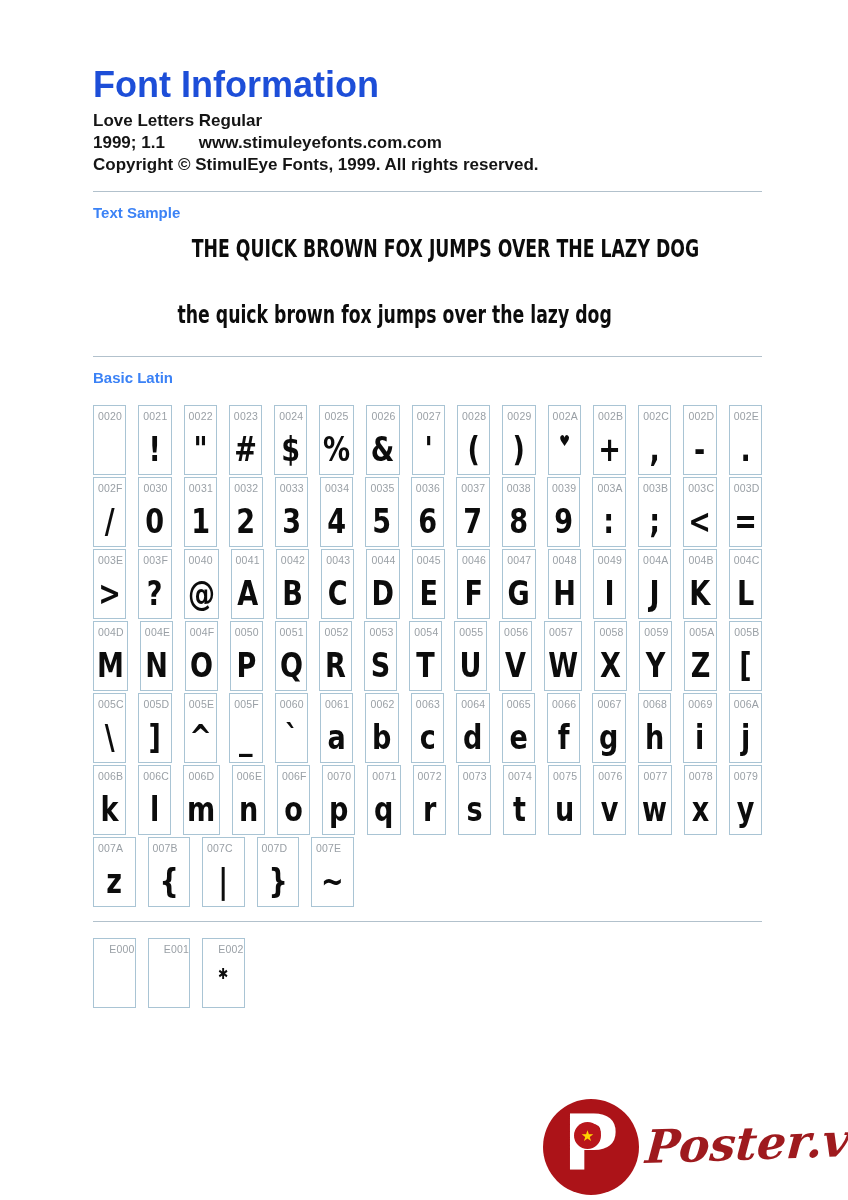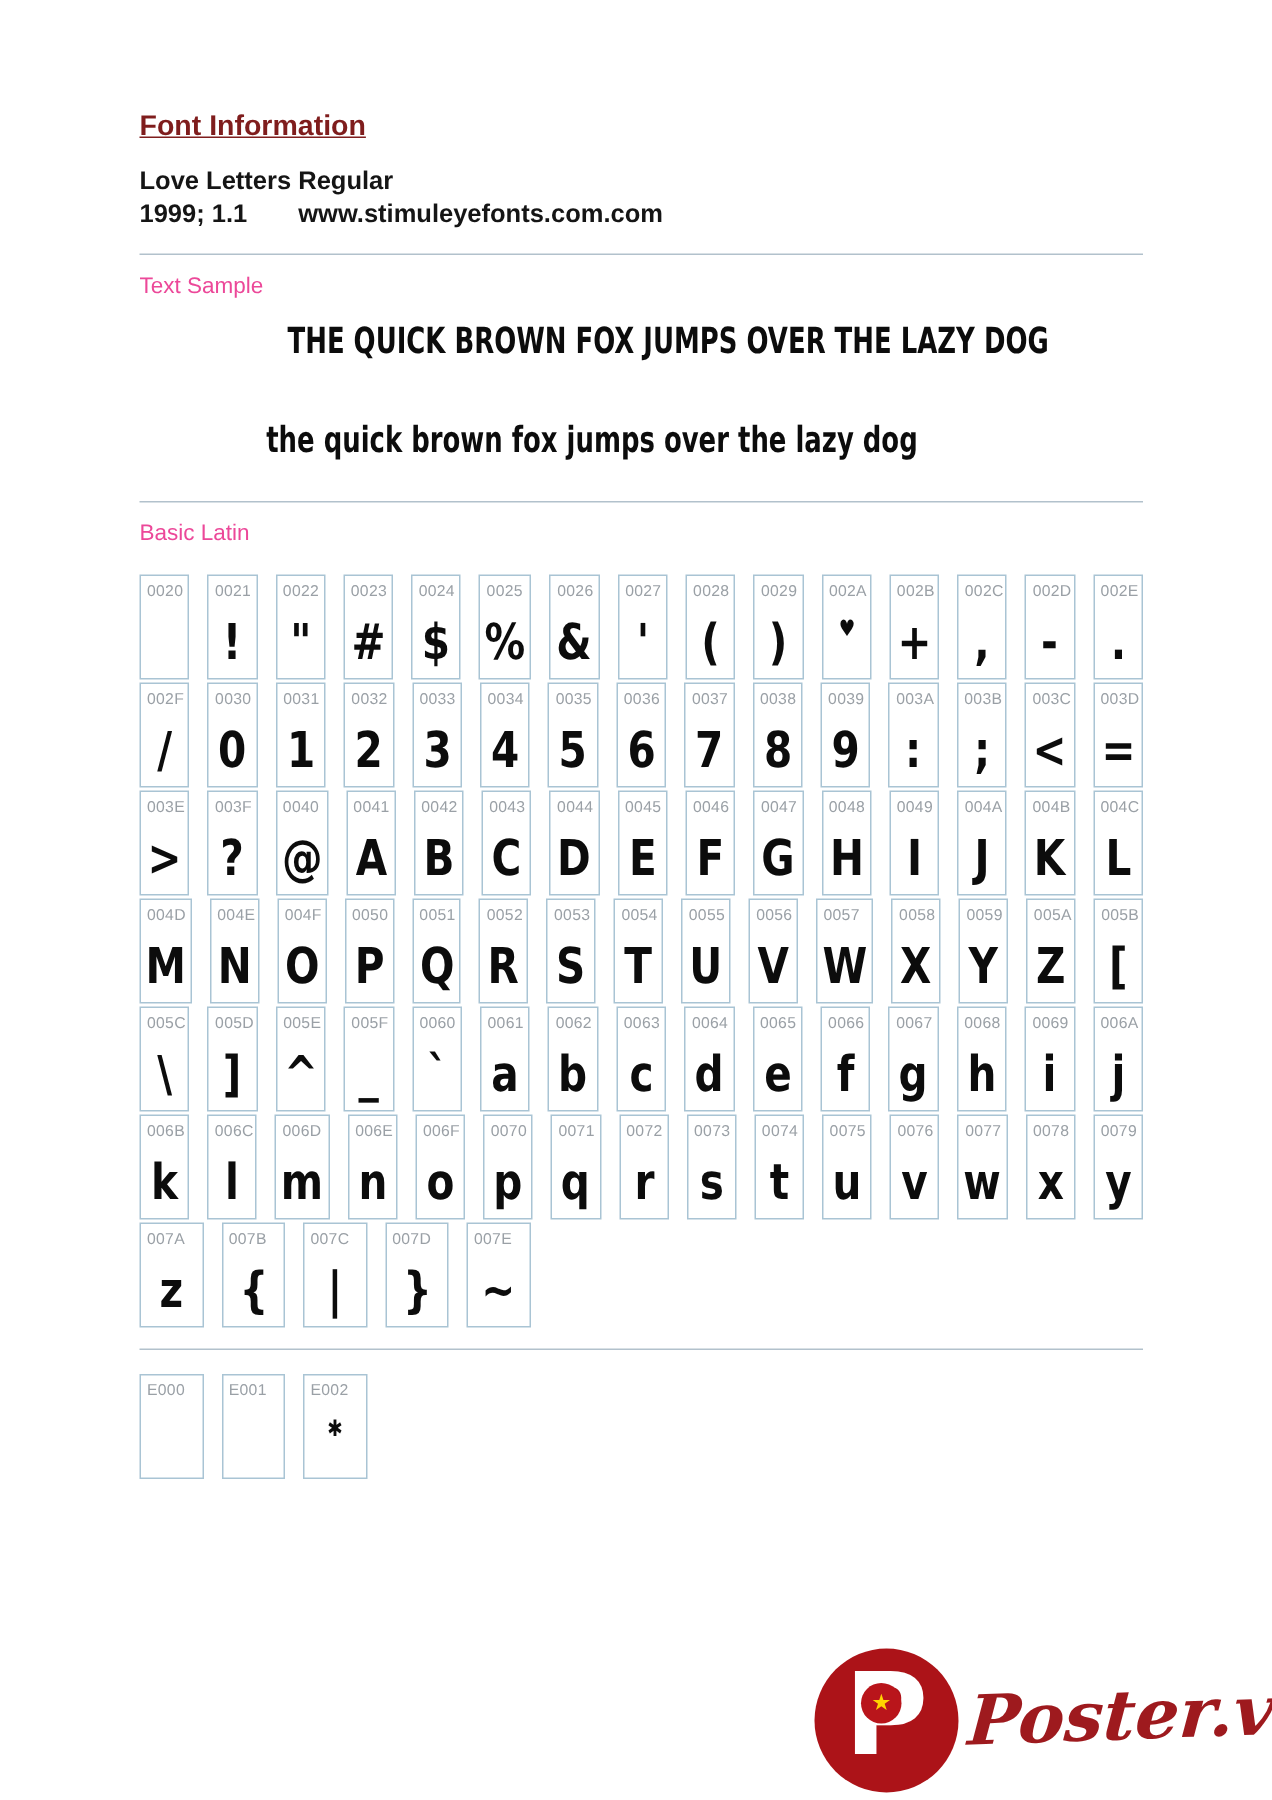--- a/index.html
+++ b/index.html
@@ -1,46 +1,46 @@
 <!DOCTYPE html>
 <html><head>
 <meta charset="utf-8">
 <style>
   html,body{margin:0;padding:0;background:#fff;}
   .page{position:relative;width:848px;height:1200px;background:#ffffff;overflow:hidden;
         font-family:"Liberation Sans", sans-serif;}
   .content{position:absolute;left:93px;top:0;width:669px;}
 
-  .page-title{margin:70px 0 10px 0;font-size:19px;line-height:30px;font-weight:bold;color:#7f1d1d;text-decoration:underline;}
+  .page-title{margin:70px 0 10px 0;font-size:36px;line-height:30px;font-weight:bold;color:#1d4ed8;}
   .meta-line{font-size:17px;line-height:22px;font-weight:bold;color:#151515;}
   .meta-gap{display:inline-block;width:34px;}
 
   .divider{border:0;border-top:1px solid #b2c1cc;height:0;margin:0;}
   .div-1{margin-top:15px;}
   .div-2{margin-top:27px;}
   .div-3{margin-top:14px;}
 
-  .section-heading{margin:11px 0 0 0;font-size:15px;line-height:19px;font-weight:normal;color:#ec4899;}
+  .section-heading{margin:11px 0 0 0;font-size:15px;line-height:19px;font-weight:bold;color:#3b82f6;}
 
   .sample-wrap{text-align:left;}
   .sample{display:inline-block;font-family:"DejaVu Sans", sans-serif;font-weight:bold;color:#0c0c0c;
           font-size:24px;line-height:28px;transform:scaleX(0.72);transform-origin:50% 50%;white-space:nowrap;}
   .sample-upper{margin-top:13px;}
   .sample-lower{margin-top:38px;}
 
   .char-grid{margin-top:18px;}
   .char-row{display:flex;gap:12px;margin-bottom:2px;}
   .char-cell{box-sizing:border-box;width:42.5px;height:70px;border:1px solid #a9c4d4;background:#fff;
              display:flex;flex-direction:column;overflow:visible;}
   .char-code{font-size:10.5px;line-height:12px;color:#9aa0a6;padding:4px 0 0 4px;letter-spacing:0.2px;}
   .char-glyph{flex:1;display:flex;justify-content:center;align-items:flex-end;padding-bottom:7px;
               font-family:"DejaVu Sans", sans-serif;font-weight:bold;font-size:33px;line-height:34px;
               color:#0c0c0c;transform:scaleX(0.82);transform-origin:50% 100%;}
   .char-glyph.small{font-size:15px;line-height:16px;align-items:center;padding-bottom:14px;}
-  .pua-grid{margin-top:16px;}
+  .pua-grid{margin-top:16px;text-align:right;}
 
   
   .logo{position:absolute;left:543px;top:1099px;width:305px;height:97px;}
   .logo-circle{position:absolute;left:0;top:0;width:96px;height:96px;border-radius:50%;background:#ac1318;}
   .logo-p{position:absolute;left:20px;top:-6px;font-family:"DejaVu Sans", sans-serif;font-weight:bold;
           font-size:76px;line-height:100px;color:#ffffff;}
   .logo-dot{position:absolute;left:31px;top:23px;width:27px;height:27px;border-radius:50%;background:#b9151b;
             display:flex;align-items:center;justify-content:center;}
   .logo-star{font-size:15px;line-height:15px;color:#ffd400;}
   .logo-text{position:absolute;left:103px;top:14px;font-family:"DejaVu Serif", serif;font-style:italic;
@@ -52,20 +52,21 @@
 
 <div class="page">
   <div class="content">
 
     <h1 class="page-title">Font Information</h1>
 
     <div class="meta-line">Love Letters Regular</div>
     <div class="meta-line">
       <span>1999; 1.1</span><span class="meta-gap"></span><span>www.stimuleyefonts.com.com</span>
     </div>
+    <div class="meta-line">Copyright © StimulEye Fonts, 1999. All rights reserved.</div>
 
     <hr class="divider div-1">
 
     <h2 class="section-heading">Text Sample</h2>
     <div class="sample-wrap sample-upper">
       <span class="sample">THE QUICK BROWN FOX JUMPS OVER THE LAZY DOG</span>
     </div>
     <div class="sample-wrap sample-lower">
       <span class="sample">the quick brown fox jumps over the lazy dog</span>
     </div>

